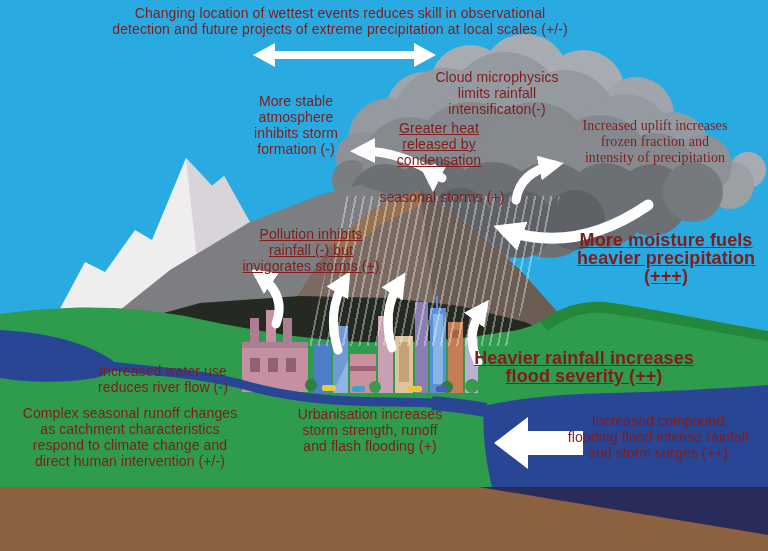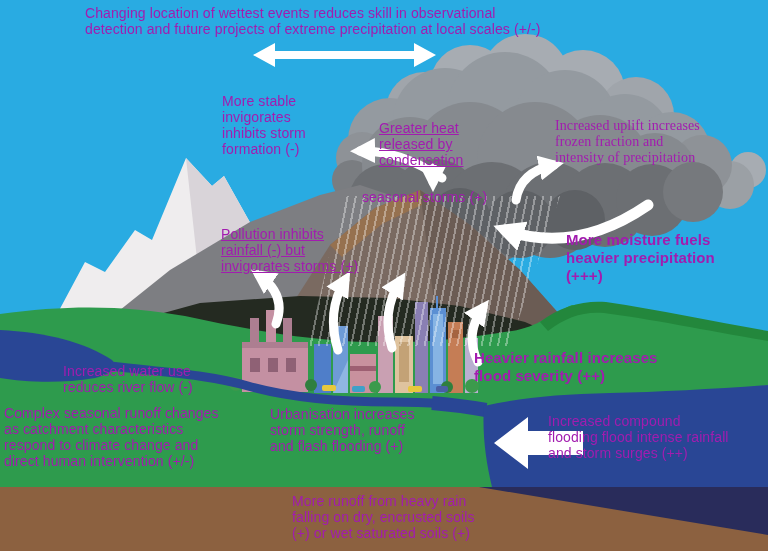--- a/index.html
+++ b/index.html
@@ -2,23 +2,23 @@
 <html><head>
 <meta charset="utf-8">
 <style>
   html,body{margin:0;padding:0;background:#fff;}
   #scene{position:relative;width:768px;height:551px;overflow:hidden;
          font-family:"Liberation Sans",sans-serif;}
   #art{position:absolute;left:0;top:0;width:768px;height:551px;display:block;}
   .rain{position:absolute;left:308px;top:196px;width:252px;height:150px;
         background:repeating-linear-gradient(101deg,rgba(255,255,255,0) 0 6px,rgba(255,255,255,.42) 6px 8px);
         clip-path:polygon(14% 0,100% 0,80% 100%,0 100%);opacity:.85;}
-  .ann{position:absolute;color:#a21caf;font-size:14px;line-height:16px;
-       text-align:left;white-space:pre-line;letter-spacing:.1px;}
-  .ann.bold{font-weight:bold;font-size:15px;line-height:18px;}
+  .ann{position:absolute;color:#7f1d1d;font-size:14px;line-height:16px;
+       text-align:center;white-space:pre-line;letter-spacing:.1px;}
+  .ann.bold{font-weight:bold;font-size:18px;line-height:18px;text-decoration:underline;}
   .t-top{left:85px;top:5px;width:510px;font-size:14px;}
   .t-cloudmicro{left:405px;top:69px;width:184px;}
   .t-stable{left:222px;top:93px;width:148px;}
   .t-heat{left:379px;top:120px;width:120px;text-decoration:underline;}
   .t-stronger{left:362px;top:189px;width:160px;}
   .t-uplift{left:555px;top:118px;width:200px;font-family:Liberation Serif, serif;}
   .t-pollution{left:221px;top:226px;width:180px;text-decoration:underline;}
   .t-moisture{left:566px;top:231px;width:200px;}
   .t-wateruse{left:63px;top:363px;width:200px;}
   .t-flood{left:474px;top:349px;width:220px;}
@@ -152,22 +152,25 @@
     <path d="M338,350 Q326,312 345,280" fill="none" stroke="#ffffff" stroke-width="9" stroke-linecap="round" marker-end="url(#ah)"></path>
     <path d="M392,348 Q381,312 400,281" fill="none" stroke="#ffffff" stroke-width="9" stroke-linecap="round" marker-end="url(#ah)"></path>
     <path d="M478,362 Q464,334 483,308" fill="none" stroke="#ffffff" stroke-width="9" stroke-linecap="round" marker-end="url(#ah)"></path>
     <polygon points="494,443 528,417 528,431 583,431 583,455 528,455 528,469" fill="#ffffff"></polygon>
   </svg>
 
   <div class="rain"></div>
 
   <div class="ann t-top">Changing location of wettest events reduces skill in observational
 detection and future projects of extreme precipitation at local scales (+/-)</div>
+  <div class="ann t-cloudmicro">Cloud microphysics
+limits rainfall
+intensificaton(-)</div>
   <div class="ann t-stable">More stable
-invigorates
+atmosphere
 inhibits storm
 formation (-)</div>
   <div class="ann t-heat">Greater heat
 released by
 condensation</div>
   <div class="ann t-stronger">seasonal storms (+)</div>
   <div class="ann t-uplift">Increased uplift increases
 frozen fraction and
 intensity of precipitation</div>
   <div class="ann t-pollution">Pollution inhibits
@@ -183,16 +186,13 @@
   <div class="ann t-runoffchg">Complex seasonal runoff changes
 as catchment characteristics
 respond to climate change and
 direct human intervention (+/-)</div>
   <div class="ann t-urban">Urbanisation increases
 storm strength, runoff
 and flash flooding (+)</div>
   <div class="ann t-compound">Increased compound
 flooding flood intense rainfall
 and storm surges (++)</div>
-  <div class="ann t-soil">More runoff from heavy rain
-falling on dry, encrusted soils
-(+) or wet saturated soils (+)</div>
 </div>
 
 </body></html>

